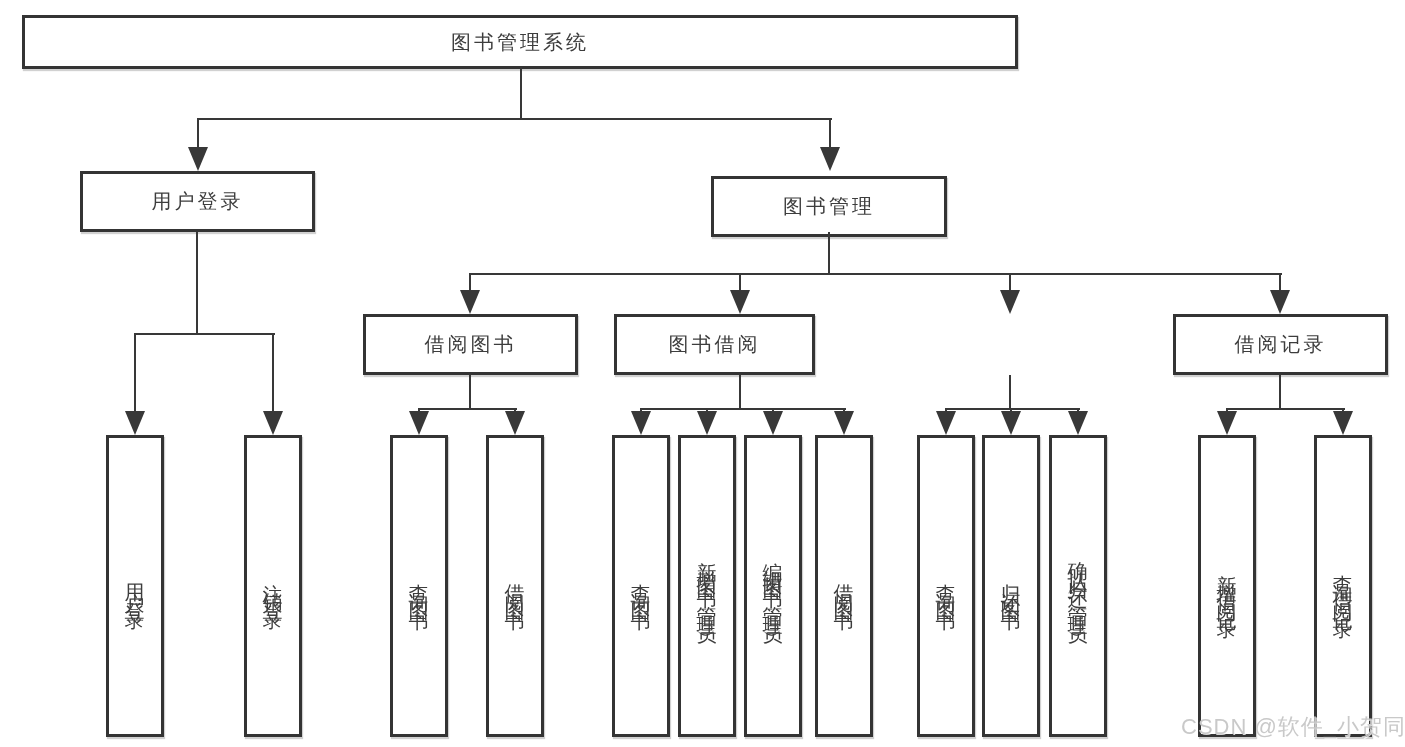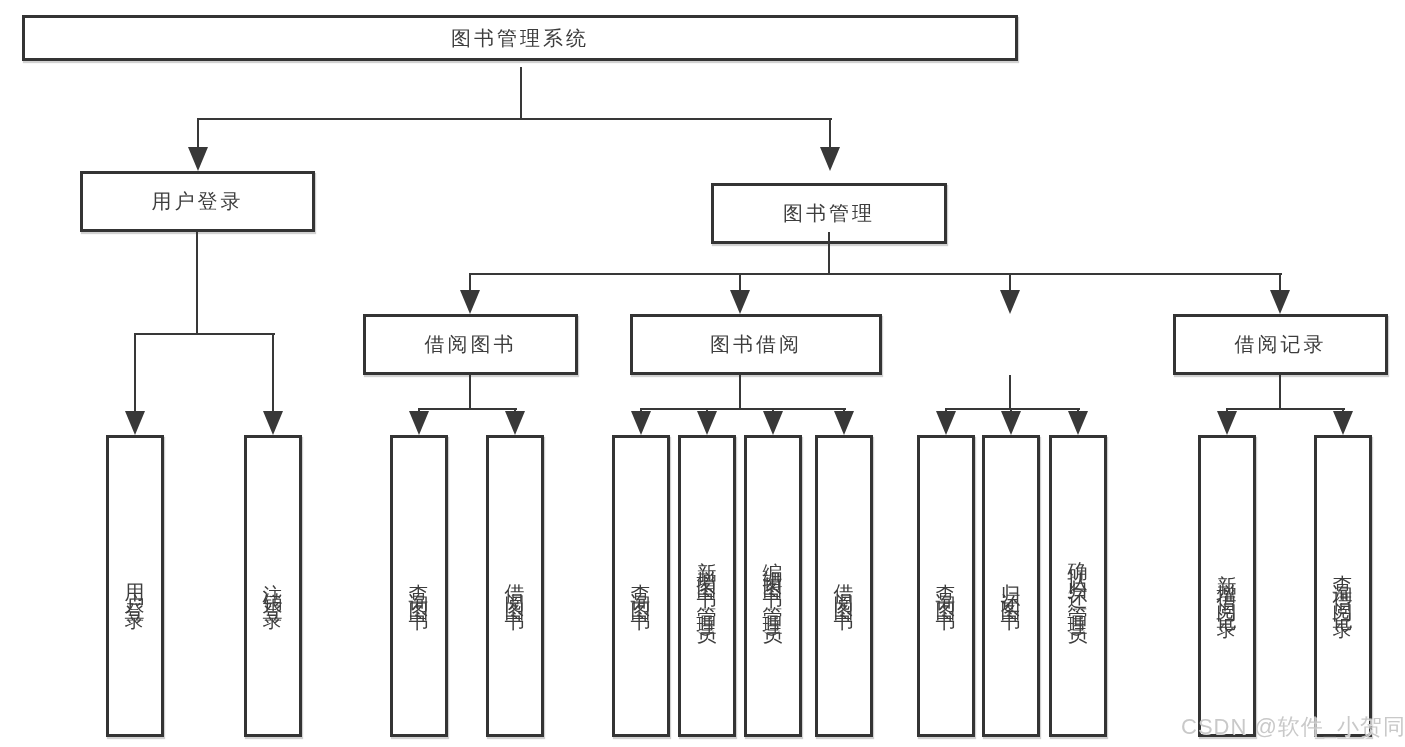--- a/index.html
+++ b/index.html
@@ -46,35 +46,35 @@
     color:#c9c9c9;
     text-shadow:1px 1px 0 rgba(255,255,255,0.8);
     white-space:nowrap;
   }
 </style>
 </head>
 <body>
 
 <div id="canvas">
 
-  <div class="box h" style="left:22px;top:15px;width:996px;height:46px">
+  <div class="box h" style="left:22px;top:15px;width:996px;height:54px">
     <span>图书管理系统</span>
   </div>
 
   <div class="vl" style="left:520px;top:67px;height:53px"></div>
   <div class="hl" style="left:197px;top:118px;width:635px"></div>
   <div class="vl" style="left:197px;top:118px;height:34px"></div>
   <div class="arr" style="left:188px;top:147px"></div>
   <div class="vl" style="left:829px;top:118px;height:34px"></div>
   <div class="arr" style="left:820px;top:147px"></div>
 
   <div class="box h" style="left:80px;top:171px;width:235px;height:61px">
     <span>用户登录</span>
   </div>
-  <div class="box h" style="left:711px;top:183px;width:236px;height:61px">
+  <div class="box h" style="left:711px;top:176px;width:236px;height:61px">
     <span>图书管理</span>
   </div>
 
   <div class="vl" style="left:196px;top:232px;height:103px"></div>
   <div class="hl" style="left:134px;top:333px;width:141px"></div>
   <div class="vl" style="left:134px;top:333px;height:82px"></div>
   <div class="arr" style="left:125px;top:411px"></div>
   <div class="vl" style="left:272px;top:333px;height:82px"></div>
   <div class="arr" style="left:263px;top:411px"></div>
 
@@ -85,21 +85,21 @@
   <div class="vl" style="left:739px;top:273px;height:20px"></div>
   <div class="arr" style="left:730px;top:290px"></div>
   <div class="vl" style="left:1009px;top:273px;height:20px"></div>
   <div class="arr" style="left:1000px;top:290px"></div>
   <div class="vl" style="left:1279px;top:273px;height:20px"></div>
   <div class="arr" style="left:1270px;top:290px"></div>
 
   <div class="box h" style="left:363px;top:314px;width:215px;height:61px">
     <span>借阅图书</span>
   </div>
-  <div class="box h" style="left:630px;top:314px;width:252px;height:61px">
+  <div class="box h" style="left:614px;top:314px;width:201px;height:61px">
     <span>图书借阅</span>
   </div>
   <div class="box h" style="left:1173px;top:314px;width:215px;height:61px">
     <span>借阅记录</span>
   </div>
 
   <div class="vl" style="left:469px;top:375px;height:35px"></div>
   <div class="hl" style="left:418px;top:408px;width:99px"></div>
   <div class="vl" style="left:418px;top:408px;height:10px"></div>
   <div class="arr" style="left:409px;top:411px"></div>

